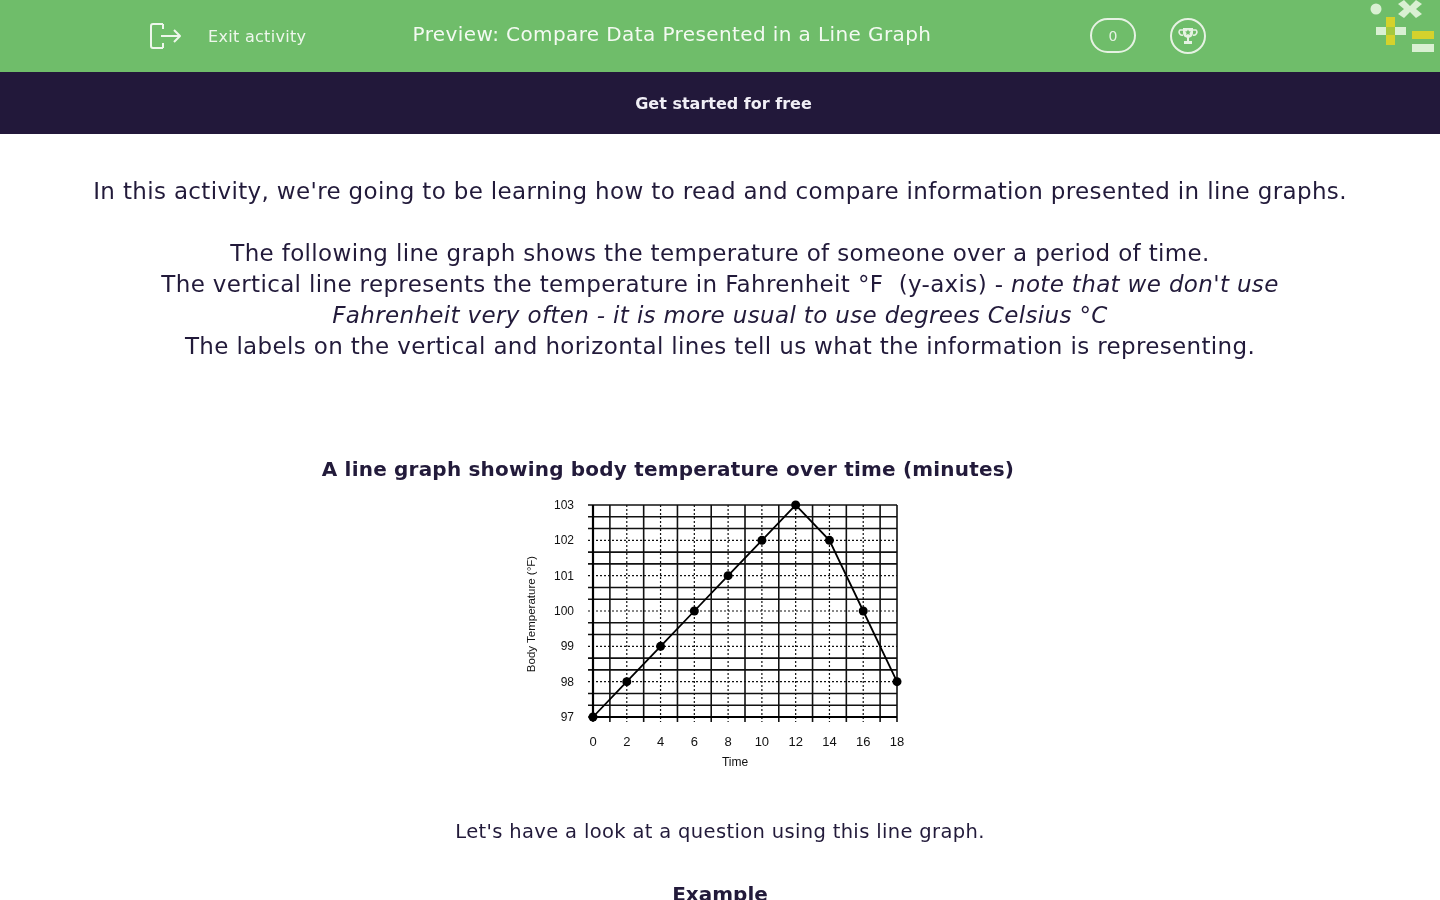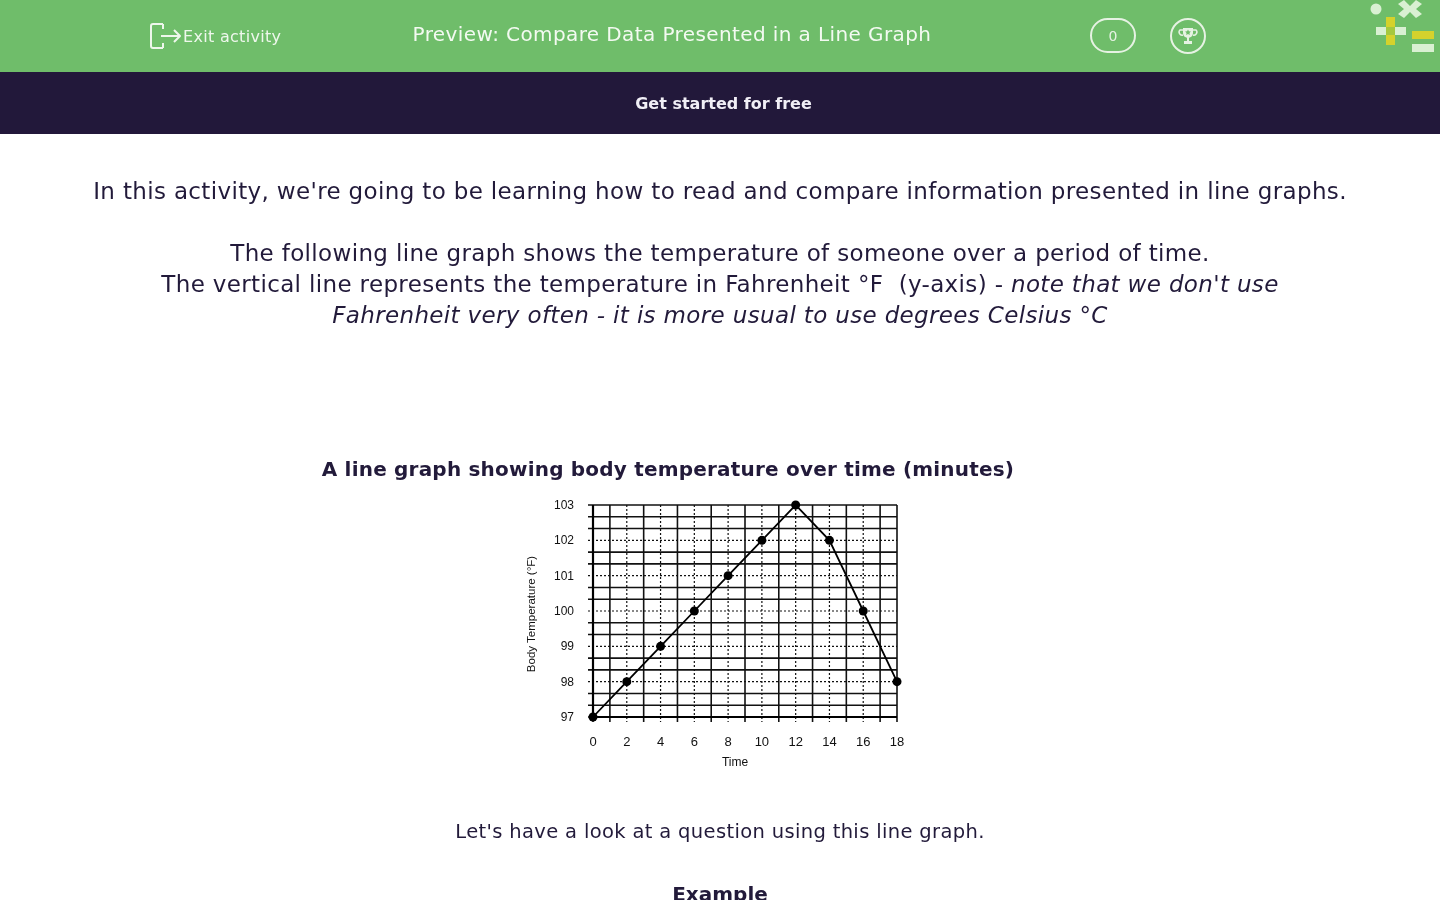--- a/index.html
+++ b/index.html
@@ -2,21 +2,21 @@
 <html><head>
 <meta charset="utf-8">
 <style>
   * { box-sizing: border-box; margin: 0; padding: 0; }
   html, body { width: 1440px; height: 900px; overflow: hidden; background: #ffffff; }
   body { font-family: "DejaVu Sans", "Liberation Sans", sans-serif; color: #221a3a; position: relative; }
 
   .topbar { position: absolute; left: 0; top: 0; width: 1440px; height: 72px; background: #6fbd6a; }
   .exit { position: absolute; left: 149px; top: 21px; height: 30px; display: flex; align-items: center; color: #eef7ec; cursor: pointer; }
   .exit svg { width: 34px; height: 30px; }
-  .exit .lbl { margin-left: 0; font-size: 16px; letter-spacing: 0.3px; }
+  .exit .lbl { margin-left: 25px; font-size: 16px; letter-spacing: 0.3px; }
   .title { position: absolute; left: 0; width: 1344px; top: 22px; text-align: center; font-size: 20px; color: #f3faf1; letter-spacing: 0.4px; }
   .score { position: absolute; left: 1090px; top: 18px; width: 46px; height: 35px; border: 2px solid #e6f2e3; border-radius: 18px; color: #e6f2e3; font-size: 14px; display: flex; align-items: center; justify-content: center; }
   .trophy { position: absolute; left: 1170px; top: 18px; width: 36px; height: 36px; border: 2px solid #e6f2e3; border-radius: 50%; display: flex; align-items: center; justify-content: center; }
   .logo { position: absolute; left: 1366px; top: 0; width: 74px; height: 56px; }
 
   .banner { position: absolute; left: 0; top: 72px; width: 1440px; height: 62px; background: #22183a; color: #f1eff6; font-size: 16px; display: flex; align-items: center; justify-content: center; }
   .banner b { margin-left: 7px; font-weight: bold; cursor: pointer; }
 
   .content { position: absolute; left: 0; top: 176px; width: 1440px; text-align: center; font-size: 23px; letter-spacing: 0.35px; color: #221a3a; }
   .content p { line-height: 31px; }
@@ -66,20 +66,21 @@
 <div class="banner">
   <b>Get started for free</b>
 </div>
 
 <main class="content">
   <p class="intro">In this activity, we're going to be learning how to read and compare information presented in line graphs.</p>
   <p>The following line graph shows the temperature of someone over a period of time.</p>
   <p style="padding: 0 150px;">
     <span style="white-space: pre; text-align: right;">The vertical line represents the temperature in Fahrenheit °F  (y-axis) - </span><span class="it">note that we don't use Fahrenheit very often - it is more usual to use degrees Celsius °C</span>
   </p>
+  <p>The labels on the vertical and horizontal lines tell us what the information is representing.</p>
 </main>
 
 <div class="graph-title">A line graph showing body temperature over time (minutes)</div>
 
 <svg class="chart" id="chart" viewBox="0 0 420 290">
     <line x1="83" y1="13" x2="83" y2="230" stroke="#111" stroke-width="1.6" stroke-dasharray="none"></line>
     <line x1="99.88888888888889" y1="13" x2="99.88888888888889" y2="230" stroke="#111" stroke-width="1.6" stroke-dasharray="none"></line>
     <line x1="116.77777777777777" y1="13" x2="116.77777777777777" y2="230" stroke="#111" stroke-width="1.2" stroke-dasharray="2,2"></line>
     <line x1="133.66666666666666" y1="13" x2="133.66666666666666" y2="230" stroke="#111" stroke-width="1.6" stroke-dasharray="none"></line>
     <line x1="150.55555555555554" y1="13" x2="150.55555555555554" y2="230" stroke="#111" stroke-width="1.2" stroke-dasharray="2,2"></line>

